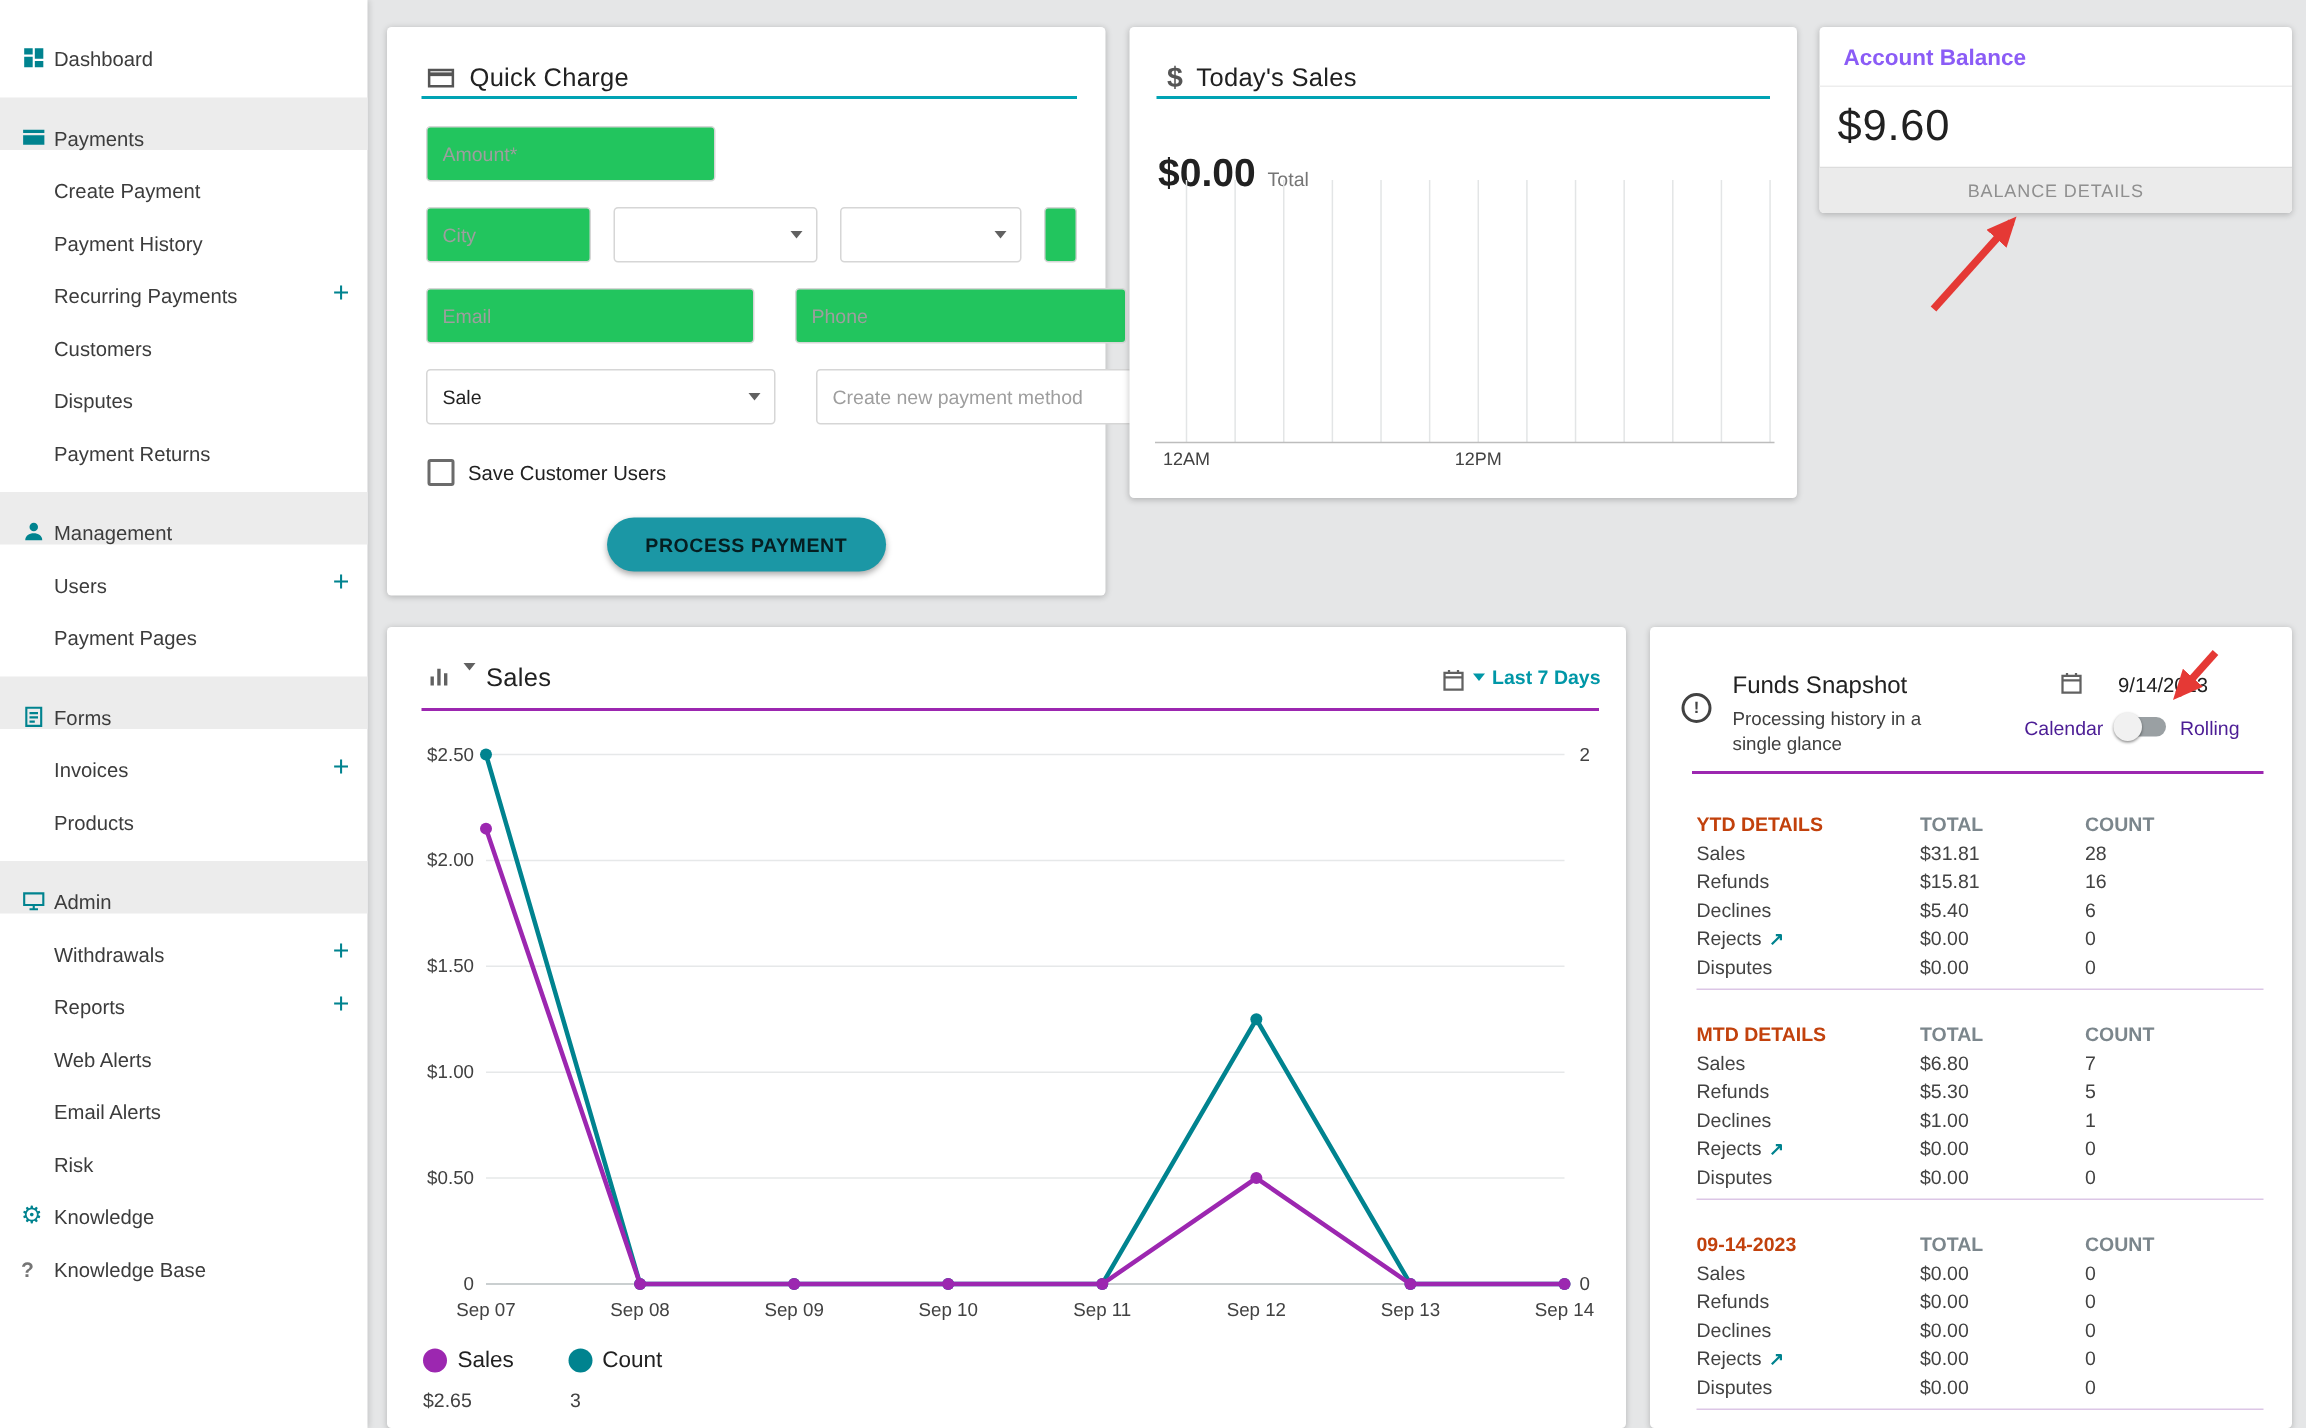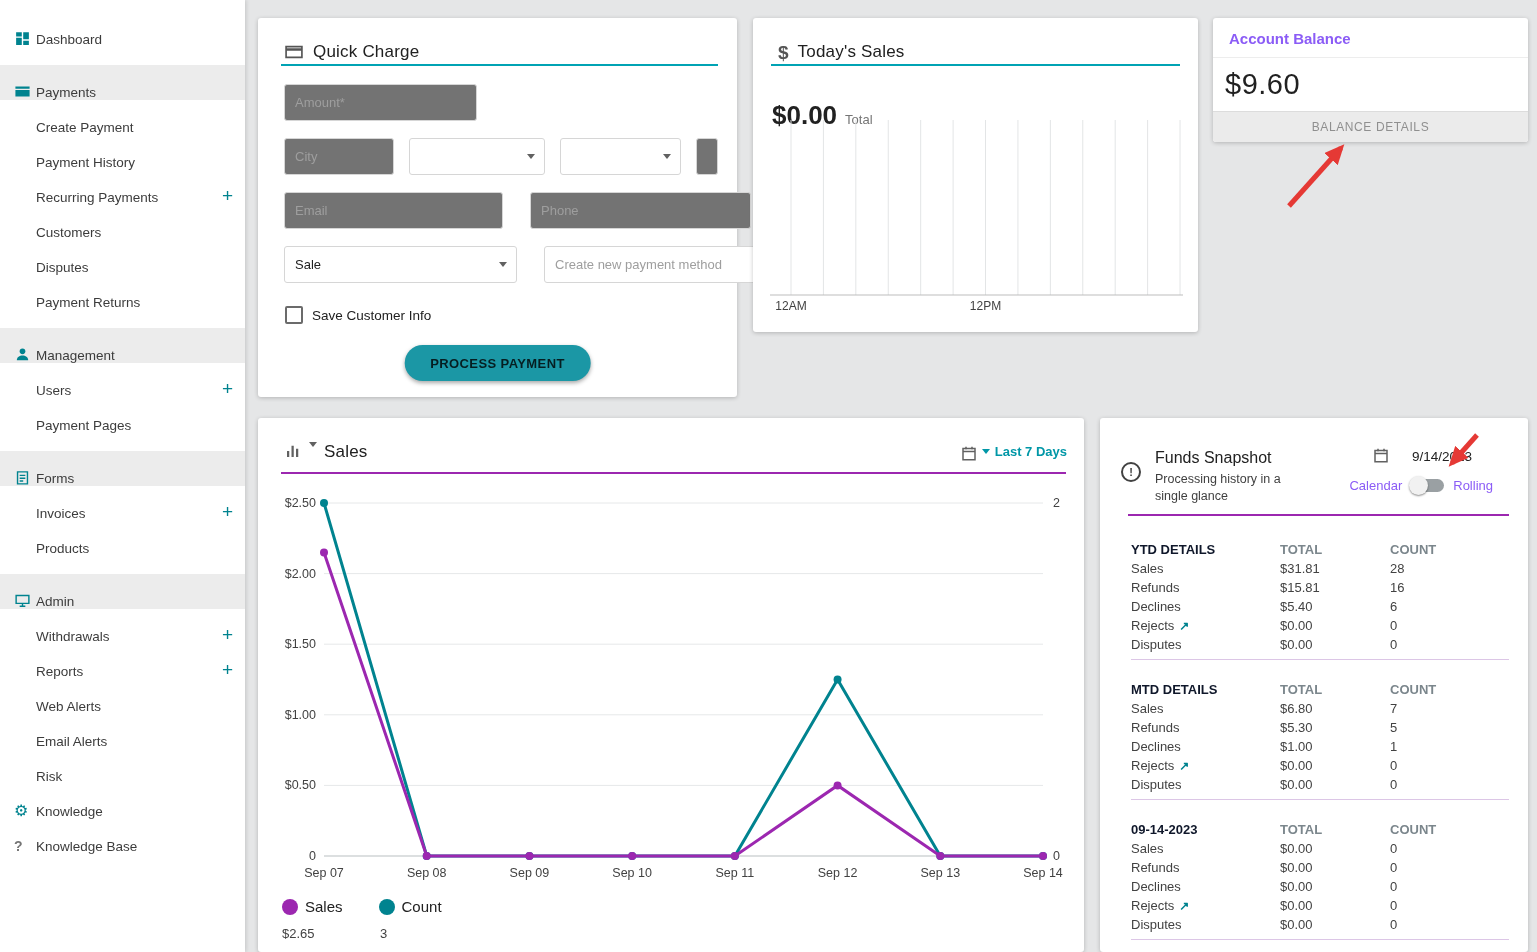--- a/index.html
+++ b/index.html
@@ -28,21 +28,21 @@
   .teal-line{background:#00a3b4}
   .mag-line{background:#9c27b0}
   .tri{width:0;height:0;border-left:4px solid transparent;border-right:4px solid transparent;
        border-top:5px solid #616161;display:inline-block}
   .tri.teal{border-top-color:#0097a7}
 
   
   #quick-charge{left:258px;top:18px;width:479px;height:379px}
   .qc-row{position:absolute;left:26px;right:20px;display:flex;gap:15px}
   .inp{height:35px;border:1px solid #d6d6d6;border-radius:3px;padding:0 10px;min-width:0;
-       font-family:"Liberation Sans",sans-serif;font-size:13px;color:#212121;outline:none;background:#737373}
+       font-family:"Liberation Sans",sans-serif;font-size:13px;color:#212121;outline:none;background:#22c55e}
   .inp::placeholder{color:#9e9e9e}
   .sel{position:relative;height:35px;border:1px solid #d6d6d6;border-radius:3px;background:#fff;
        display:flex;align-items:center;padding:0 24px 0 10px;font-size:13px;color:#212121;cursor:pointer}
   .sel.ph{color:#9e9e9e}
   .sel .caret{position:absolute;right:9px;top:15px}
   .w-amount{flex:0 0 171px}.w-address{flex:1}
   .w-city{flex:0 0 88px}.w-sel1{flex:0 0 100px}.w-sel2{flex:0 0 85px}.w-zip{flex:1}
   .w-email{flex:0 0 197px}.w-phone{flex:0 0 199px}
   .w-sale{flex:0 0 197px}.w-pm{flex:0 0 209px}
   .gap27{gap:27px}
@@ -84,32 +84,32 @@
   .leg-total{position:absolute;top:508px;font-size:13px;color:#424242}
 
   
   #funds-card{left:1100px;top:418px;width:428px;height:534px;overflow:hidden}
   .info-ic{position:absolute;left:21px;top:44px;width:16px;height:16px;border:2px solid #424242;border-radius:50%;
        display:flex;align-items:center;justify-content:center;font-size:11px;font-weight:700;color:#424242}
   .fs-title{position:absolute;left:55px;top:31px;font-size:16px;font-weight:500;color:#212121}
   .fs-sub{position:absolute;left:55px;top:53px;width:160px;font-size:12.5px;color:#3f3f3f;line-height:17px}
   .fs-cal{position:absolute;left:272px;top:28px}
   .fs-date{position:absolute;left:312px;top:31px;font-size:13.5px;color:#212121}
-  .fs-toggle{position:absolute;right:35px;top:60px;display:flex;align-items:center;gap:9px;
-       font-size:13px;color:#8b5cf6}
+  .fs-toggle{position:absolute;right:35px;top:60px;display:flex;align-items:flex-start;gap:9px;
+       font-size:13px;color:#4c1d95}
   .switch{position:relative;width:33px;height:13px;background:#9aa0a3;border-radius:7px;cursor:pointer}
   .knob{position:absolute;left:-2px;top:-3px;width:19px;height:19px;border-radius:50%;background:#f1f1f1;
        box-shadow:0 1px 2px rgba(0,0,0,.45)}
   #funds-table{position:absolute;left:31px;right:19px;top:110px}
   .fs-section{padding:20px 0 5px;border-bottom:1px solid #dcc6e6}
   .fs-section:first-child{padding-top:12px}
   .fs-row{display:grid;grid-template-columns:149px 110px 1fr;height:19px;align-items:center;
        font-size:13px;color:#424242}
   .fs-head{font-weight:700}
-  .fs-head .sec-label{color:#0f172a}
+  .fs-head .sec-label{color:#c2410c}
   .fs-head .fs-col{color:#7b868c}
   .fs-link{color:#00838f;font-size:12px;margin-left:5px;font-weight:700;cursor:pointer}
 
   
   #annotations{position:absolute;left:0;top:0;width:1537px;height:952px;pointer-events:none;z-index:10}
 </style>
 </head>
 <body>
 
 <div class="sidebar">
@@ -271,21 +271,21 @@
       <span>Sale</span>
       <span class="caret tri"></span>
     </div>
     <div class="sel ph w-pm">
       <span>Create new payment method</span>
       <span class="caret tri"></span>
     </div>
   </div>
   <div class="cb-row">
     <span class="cb"></span>
-    <span class="cb-label">Save Customer Info</span>
+    <span class="cb-label">Save Customer Users</span>
   </div>
   <button class="process-btn">PROCESS PAYMENT</button>
 </section>
 
 <section class="card" id="today-sales">
   <div class="card-head">
     <span class="dollar-glyph">$</span>
     <h2>Today's Sales</h2>
   </div>
   <div class="underline teal-line" style="left:18px;right:18px;top:46px"></div>

